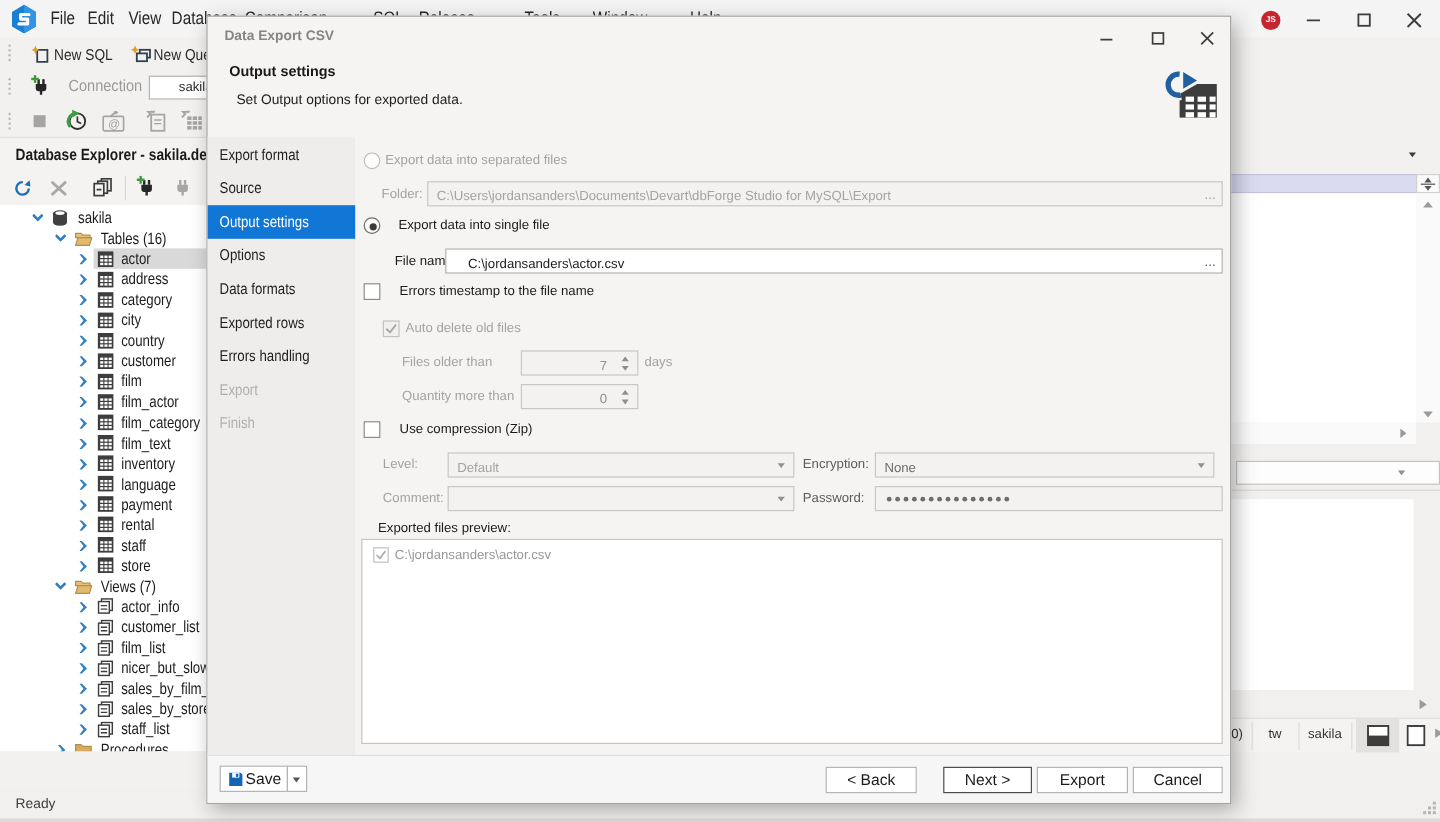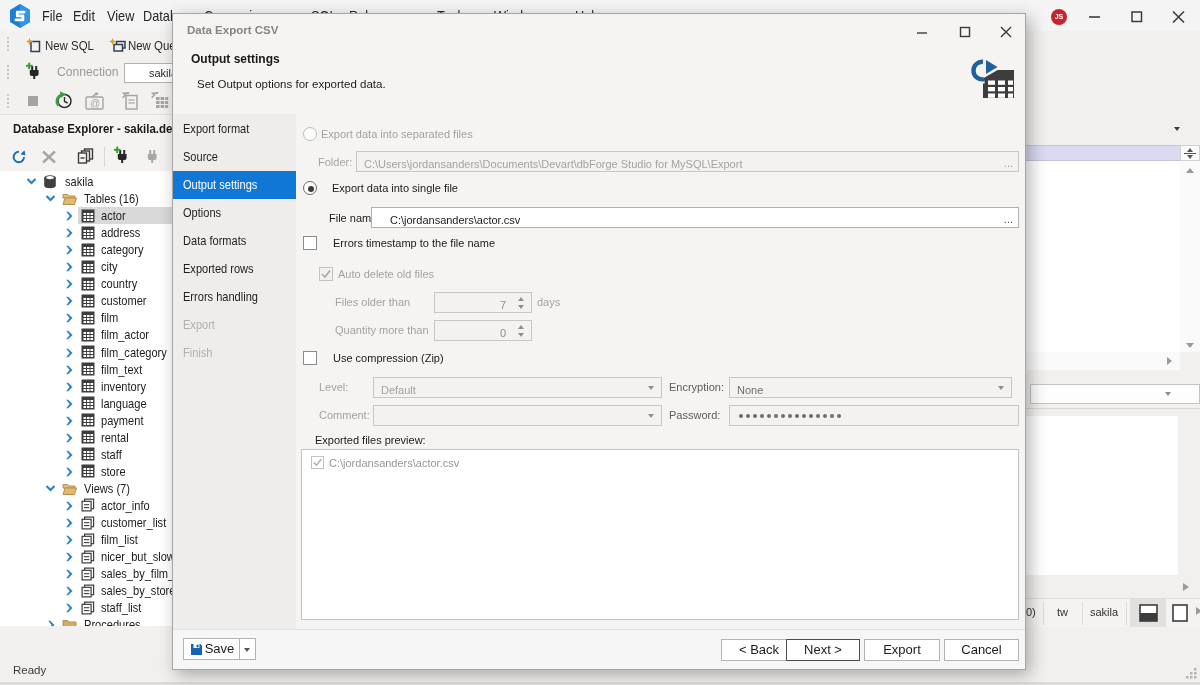--- a/index.html
+++ b/index.html
@@ -823,19 +823,19 @@
         <svg class="abs" style="left:6px;top:4px" width="13" height="13" viewBox="0 0 13 13">
           <path d="M1,1 L10.5,1 L12,2.5 L12,12 L1,12 Z" fill="#1565b5"></path>
           <rect x="3.5" y="1" width="6" height="4" fill="#fff"></rect>
           <rect x="6.6" y="1.7" width="2" height="2.7" fill="#1565b5"></rect>
         </svg>
         <span style="margin-left:16px">Save</span>
       </div>
       <div class="btn" style="left:66px;top:8px;width:17px;">
         <div class="ddarrow" style="left:4px;top:9px;border-top-color:#555"></div>
       </div>
-      <div class="btn" style="left:548px;top:9px;width:76px;text-align:center;">&lt; Back</div>
+      <div class="btn" style="left:515px;top:9px;width:76px;text-align:center;">&lt; Back</div>
       <div class="btn" style="left:613px;top:9px;width:74px;border-color:#4d4d4d;">Next &gt;</div>
       <div class="btn" style="left:691px;top:9px;width:76px;">Export</div>
       <div class="btn" style="left:771px;top:9px;width:75px;">Cancel</div>
     </div>
   </div>
 </div>
 
 </body></html>

